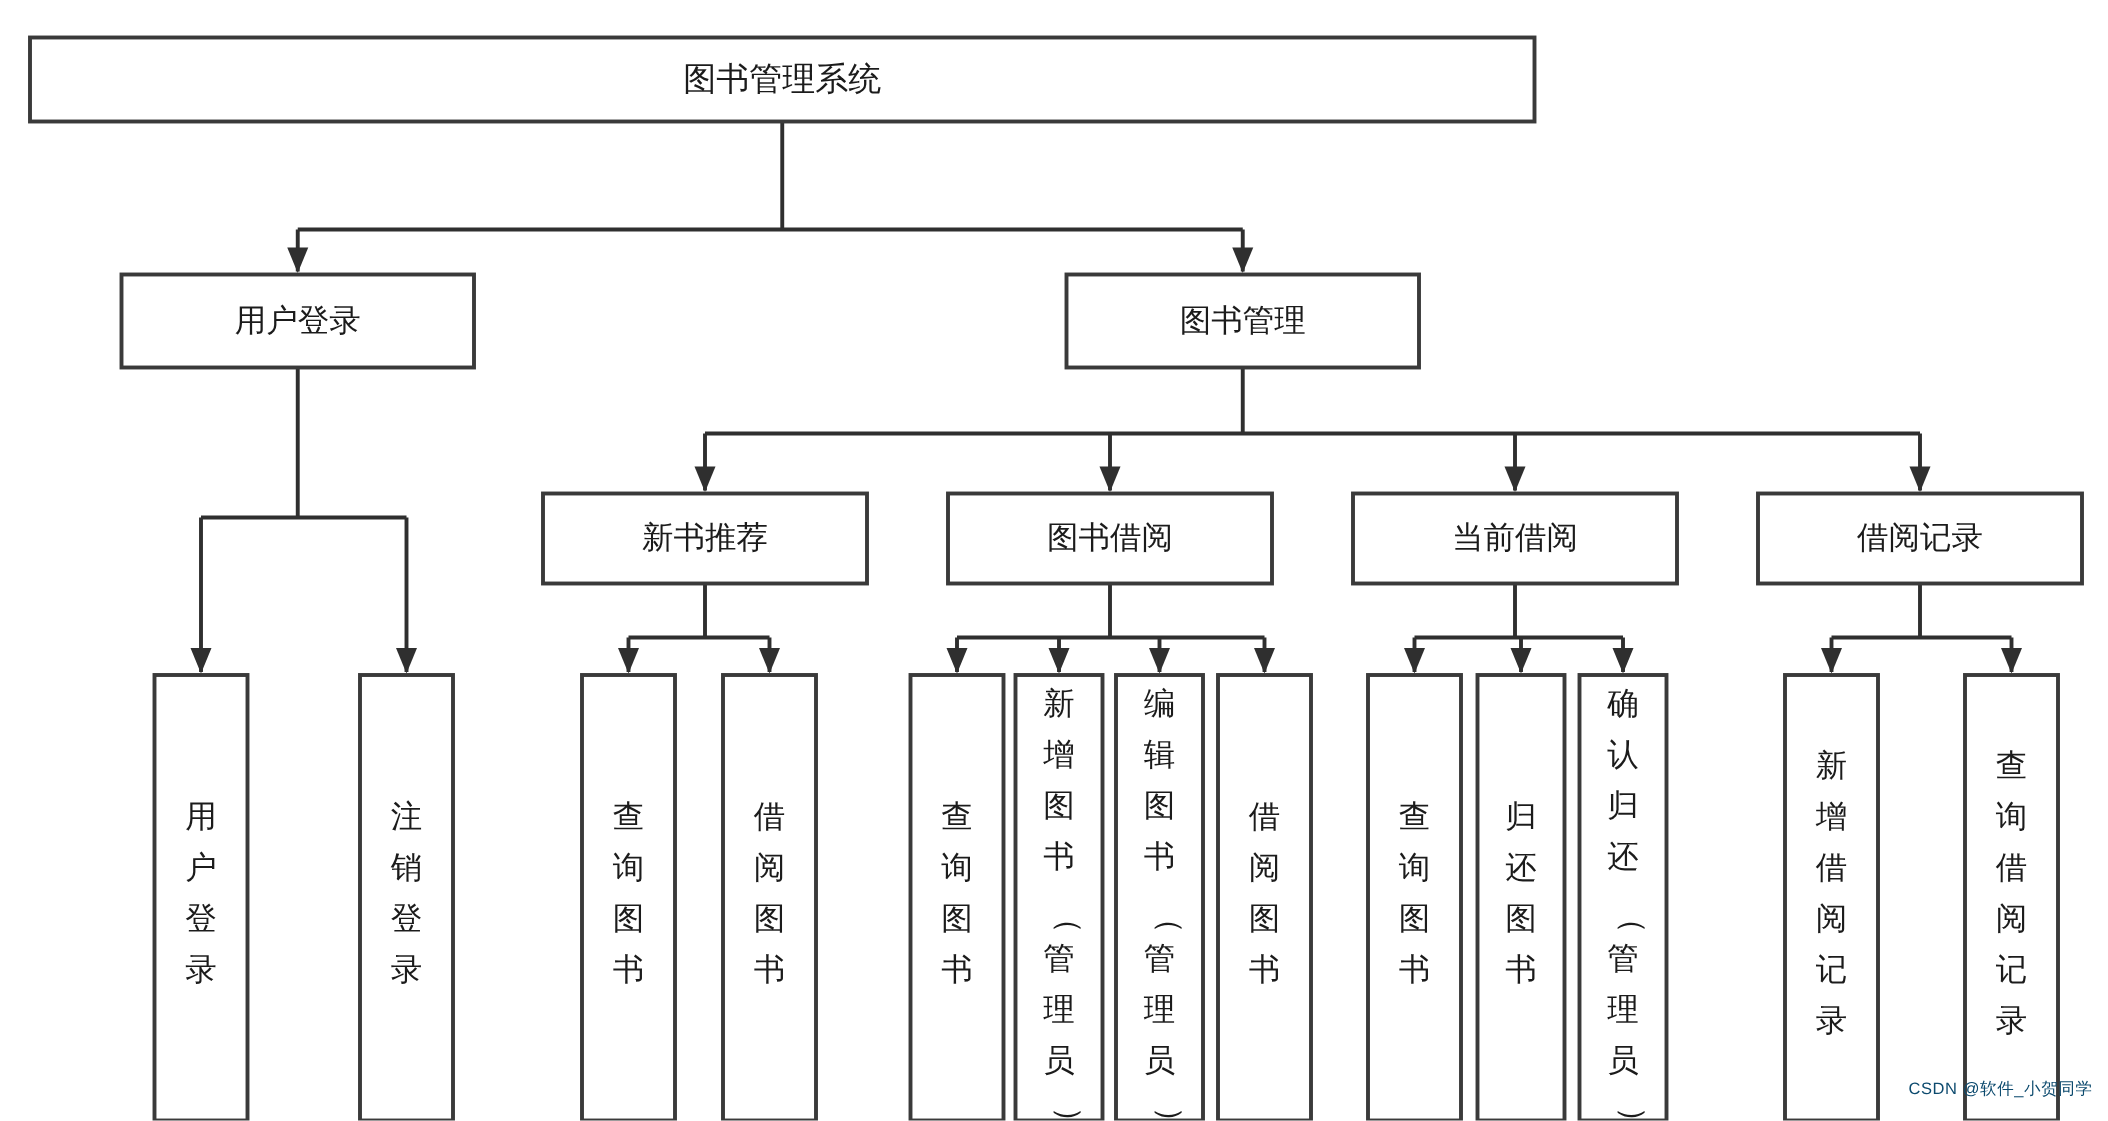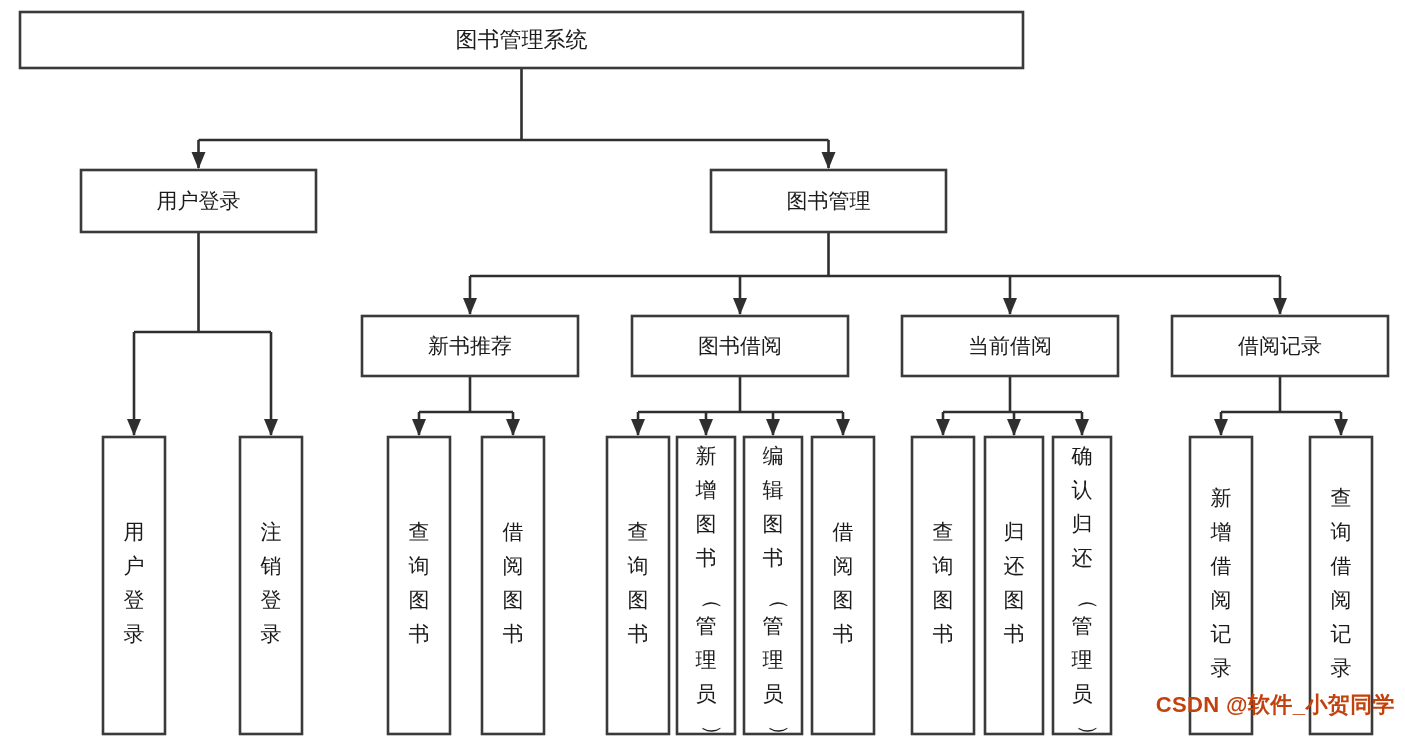--- a/index.html
+++ b/index.html
@@ -9,21 +9,21 @@
   }
   body {
     width: 1405px;
     height: 747px;
     font-family: "Liberation Sans", "DejaVu Sans", sans-serif;
     overflow: hidden;
     position: relative;
   }
   #diagram-root {
     position: absolute;
-    left: 0; top: 0;
+    left: 0; top: 13px;
     width: 1405px;
     height: 726px;
   }
   svg.diagram {
     display: block;
     width: 1405px;
     height: 747px;
   }
   .node-box {
     fill: #ffffff;
@@ -59,26 +59,25 @@
     font-family: "Liberation Sans", "DejaVu Sans", sans-serif;
     font-size: 21px;
     fill: #1b1b1b;
     text-anchor: middle;
   }
   .watermark {
     position: absolute;
     right: 10px;
     bottom: 6px;
     font-family: "Liberation Sans", "DejaVu Sans", sans-serif;
-    font-size: 22px;
-    color: #c2410c;
+    font-size: 11px;
+    color: #0c4a6e;
     letter-spacing: 0.4px;
     white-space: nowrap;
     user-select: none;
-    font-weight: bold;
   }
 </style>
 </head>
 <body>
 
 <div id="diagram-root">
   <svg class="diagram" viewBox="0 0 1405 747" xmlns="http://www.w3.org/2000/svg">
     <g id="connectors">
         <line x1="521.5" y1="68" x2="521.5" y2="140" class="conn"></line>
         <line x1="198.5" y1="140" x2="828.5" y2="140" class="conn"></line>

